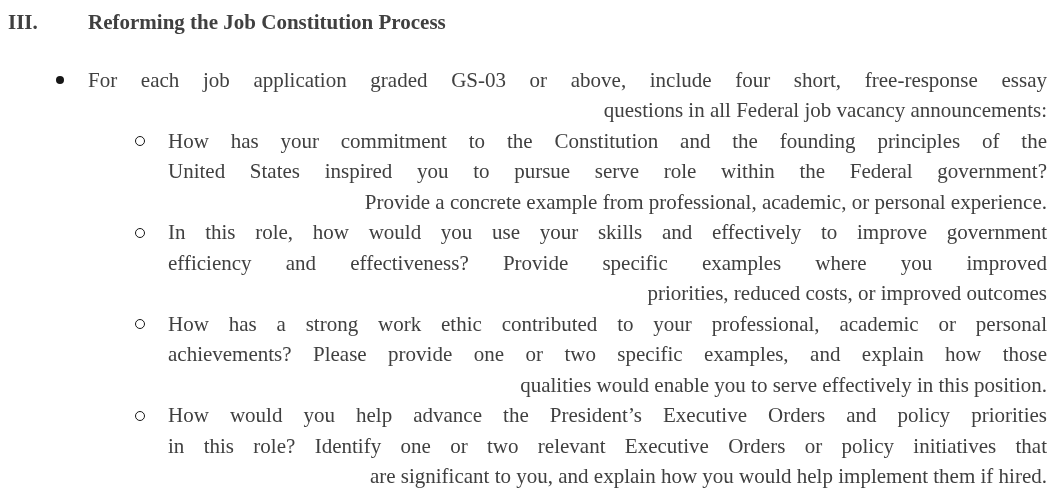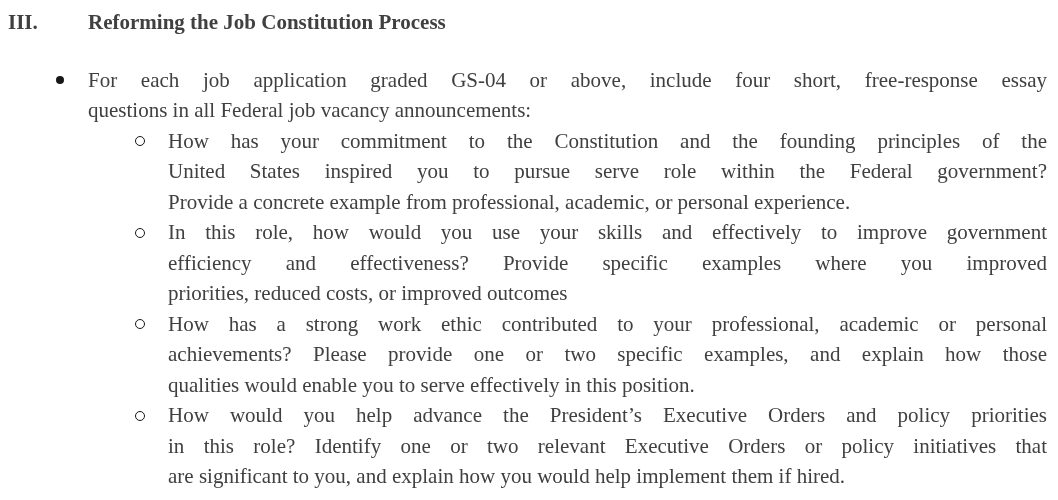--- a/index.html
+++ b/index.html
@@ -25,21 +25,21 @@
     position: relative;
     margin: 27px 0 0 88px;
     width: 959px;
   }
   .sub {
     position: relative;
     margin-left: 168px;
     width: 879px;
   }
   .jl { text-align: justify; text-align-last: justify; }
-  .ll { text-align: left; }
+  .ll { text-align: right; }
   .disc-marker {
     position: absolute;
     left: -32px;
     top: 11.5px;
     width: 8px;
     height: 8px;
     border-radius: 50%;
     background: #161616;
   }
   .ring-marker {
@@ -59,21 +59,21 @@
 
 <div class="page">
 
   <div class="heading">
     <span class="heading-numeral">III.</span>
     <span>Reforming the Job Constitution Process</span>
   </div>
 
   <div class="para">
     <span class="disc-marker"></span>
-    <div class="jl">For each job application graded GS-04 or above, include four short, free-response essay</div>
+    <div class="jl">For each job application graded GS-03 or above, include four short, free-response essay</div>
     <div class="ll">questions in all Federal job vacancy announcements:</div>
   </div>
 
   <div class="sub">
     <span class="ring-marker"></span>
     <div class="jl">How has your commitment to the Constitution and the founding principles of the</div>
     <div class="jl">United States inspired you to pursue serve role within the Federal government?</div>
     <div class="ll">Provide a concrete example from professional, academic, or personal experience.</div>
   </div>
 

